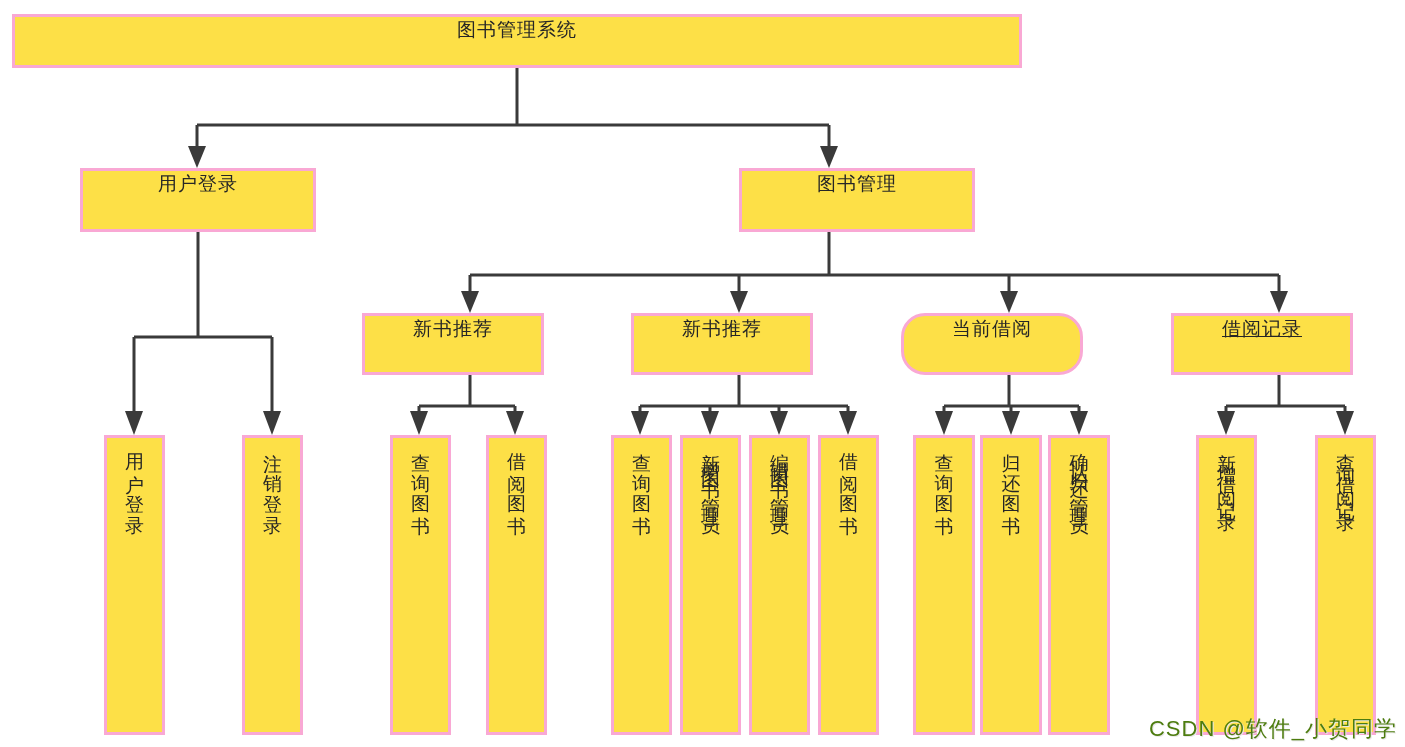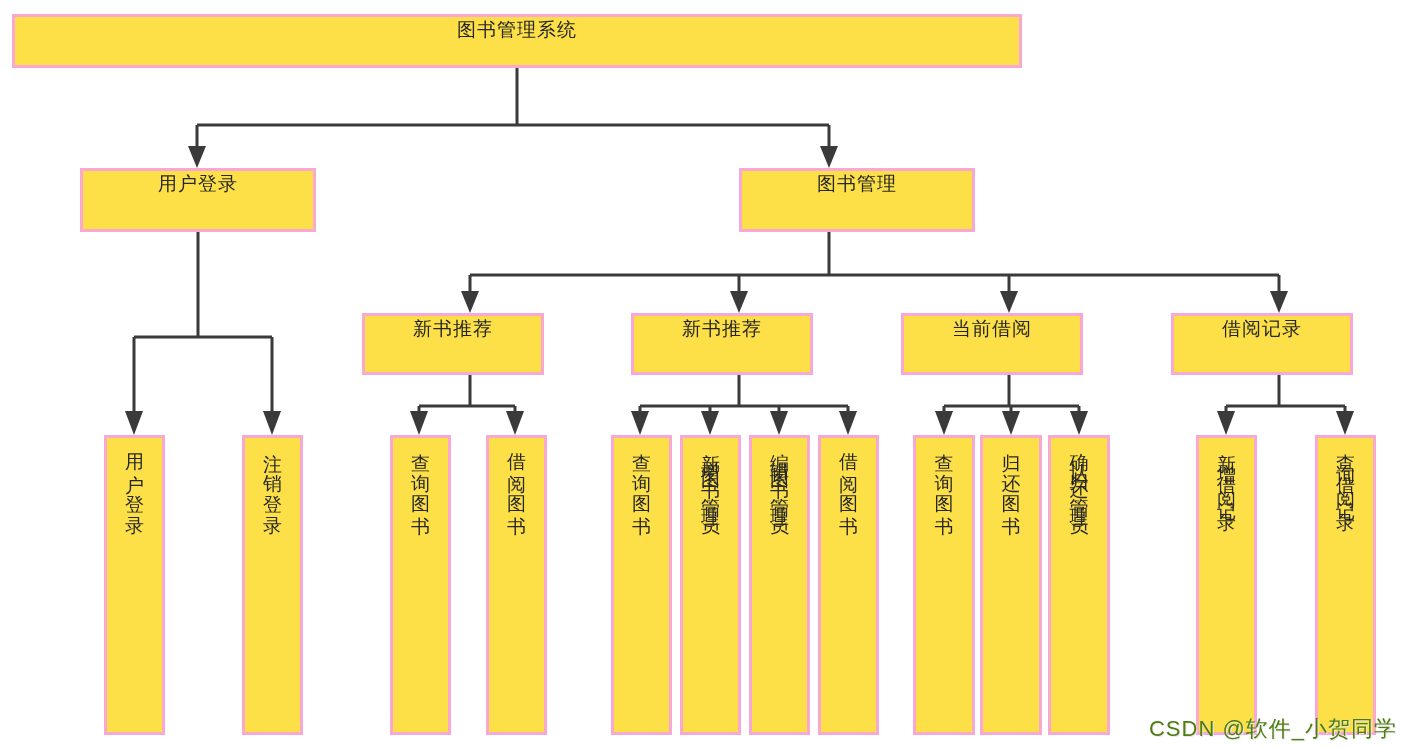--- a/index.html
+++ b/index.html
@@ -36,22 +36,22 @@
     white-space: nowrap;
   }
   
   .root-box   { left: 12px;  top: 14px;  width: 1010px; height: 54px; }
   .l2-box     { top: 168px;  height: 64px; width: 236px; }
   .l2-a       { left: 80px;  }
   .l2-b       { left: 711px; margin-left: 28px; }
   .l3-box     { top: 313px;  height: 62px; width: 182px; }
   .l3-a       { left: 362px;  }
   .l3-b       { left: 631px;  }
-  .l3-c       { left: 901px;  }
-  .l3-d       { left: 1171px; }
+  .l3-c       { left: 901px; border-radius: 24px;  }
+  .l3-d       { left: 1171px; text-decoration: underline; }
   
   .leaf {
     top: 435px;
     height: 300px;
     width: 61px;
   }
   .leaf .vtext {
     writing-mode: vertical-rl;
     text-orientation: mixed;
     font-size: 19px;

